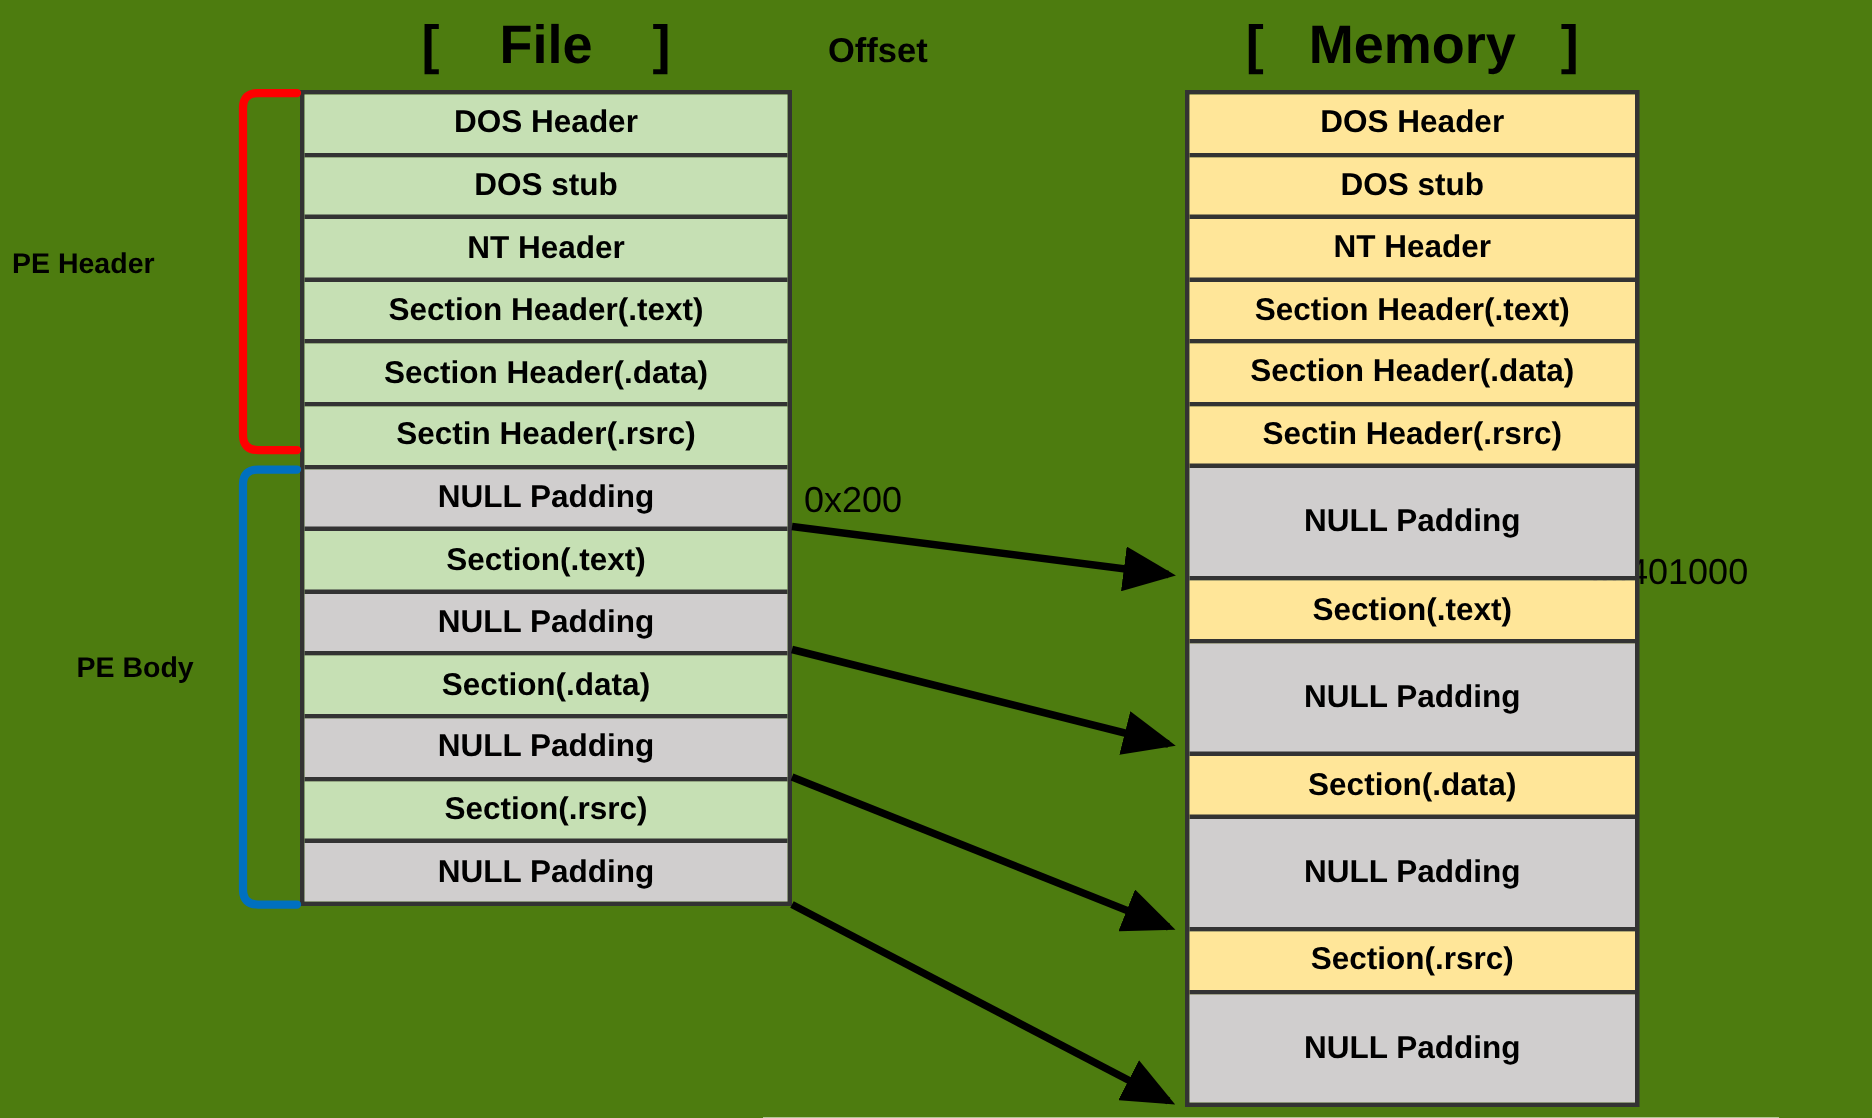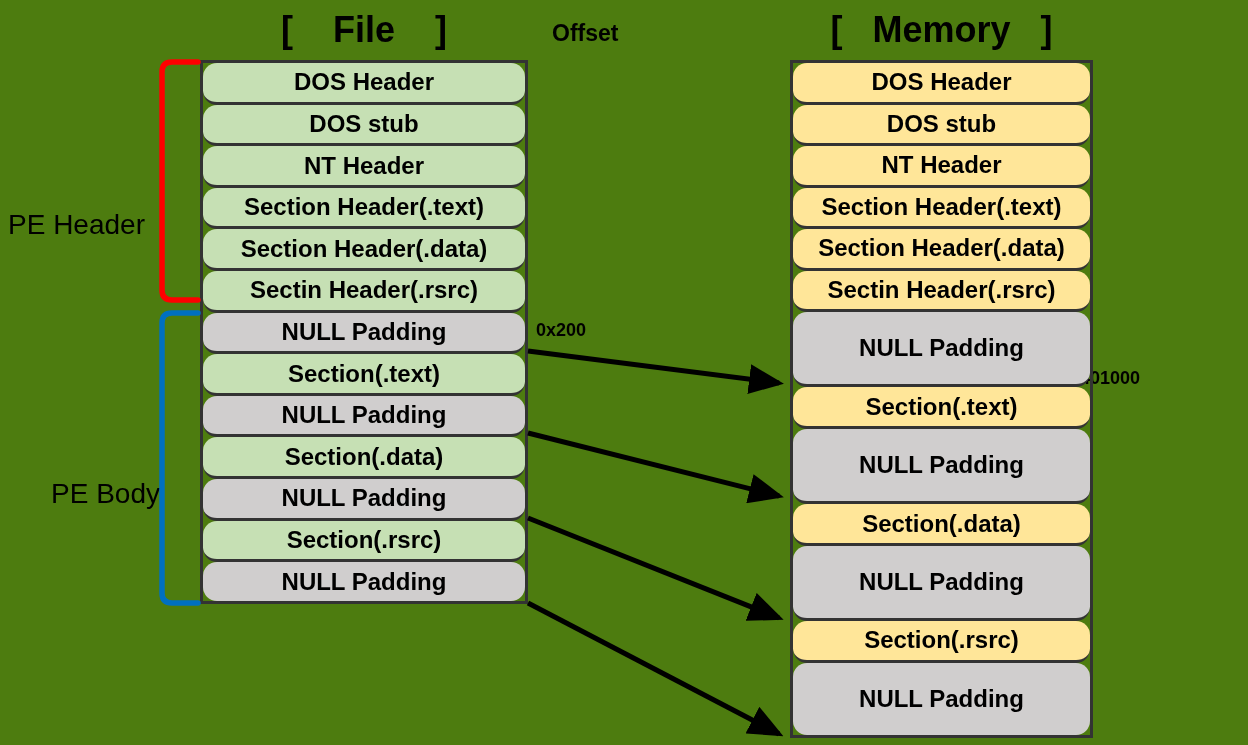--- a/index.html
+++ b/index.html
@@ -17,45 +17,44 @@
     box-sizing:border-box;
     border:3px solid #333333;
     display:flex;flex-direction:column;
   }
   #file-col{left:200px;top:60px;width:328px;height:544px;}
   #mem-col{left:790px;top:60px;width:303px;height:678px;}
   .row{
     box-sizing:border-box;
     border-bottom:3px solid #333333;
     display:flex;align-items:center;justify-content:center;
-    font-size:24px;font-weight:bold;
+    font-size:21px;font-weight:bold;
     white-space:nowrap;
-    border-radius:14px;
   }
   .row:last-child{border-bottom:none;}
   .flex1{flex:1 1 0;}
   .h-fixed{height:41.5px;flex:0 0 41.5px;}
   .green{background:#C6E0B4;}
   .yellow{background:#FFE699;}
   .gray{background:#D0CECE;}
   
   .title{
     font-size:36px;font-weight:bold;
     text-align:center;white-space:pre;
     top:8px;height:44px;line-height:44px;
   }
   #file-title{left:200px;width:328px;}
   #mem-title{left:790px;width:303px;text-align:center;}
   .small-label{font-size:23px;font-weight:bold;line-height:1.15;}
   #offset-label{left:537px;top:20px;margin-left:15px;}
   #va-label{left:1110px;top:5px;}
-  .addr{font-size:18px;font-weight:bold;}
+  .addr{font-size:24px;font-weight:normal;}
   #offset-value{left:536px;top:320px;}
   #va-value{left:1060px;top:368px;}
-  .side-label{font-size:28px;font-weight:normal;margin-top:43px;}
+  .side-label{font-size:19px;font-weight:bold;}
   #pe-header-label{left:8px;top:166px;}
   #pe-body-label{left:51px;top:435px;}
   
   #overlay{left:0;top:0;pointer-events:none;}
 </style>
 </head>
 <body>
 
 <div id="canvas">
 

